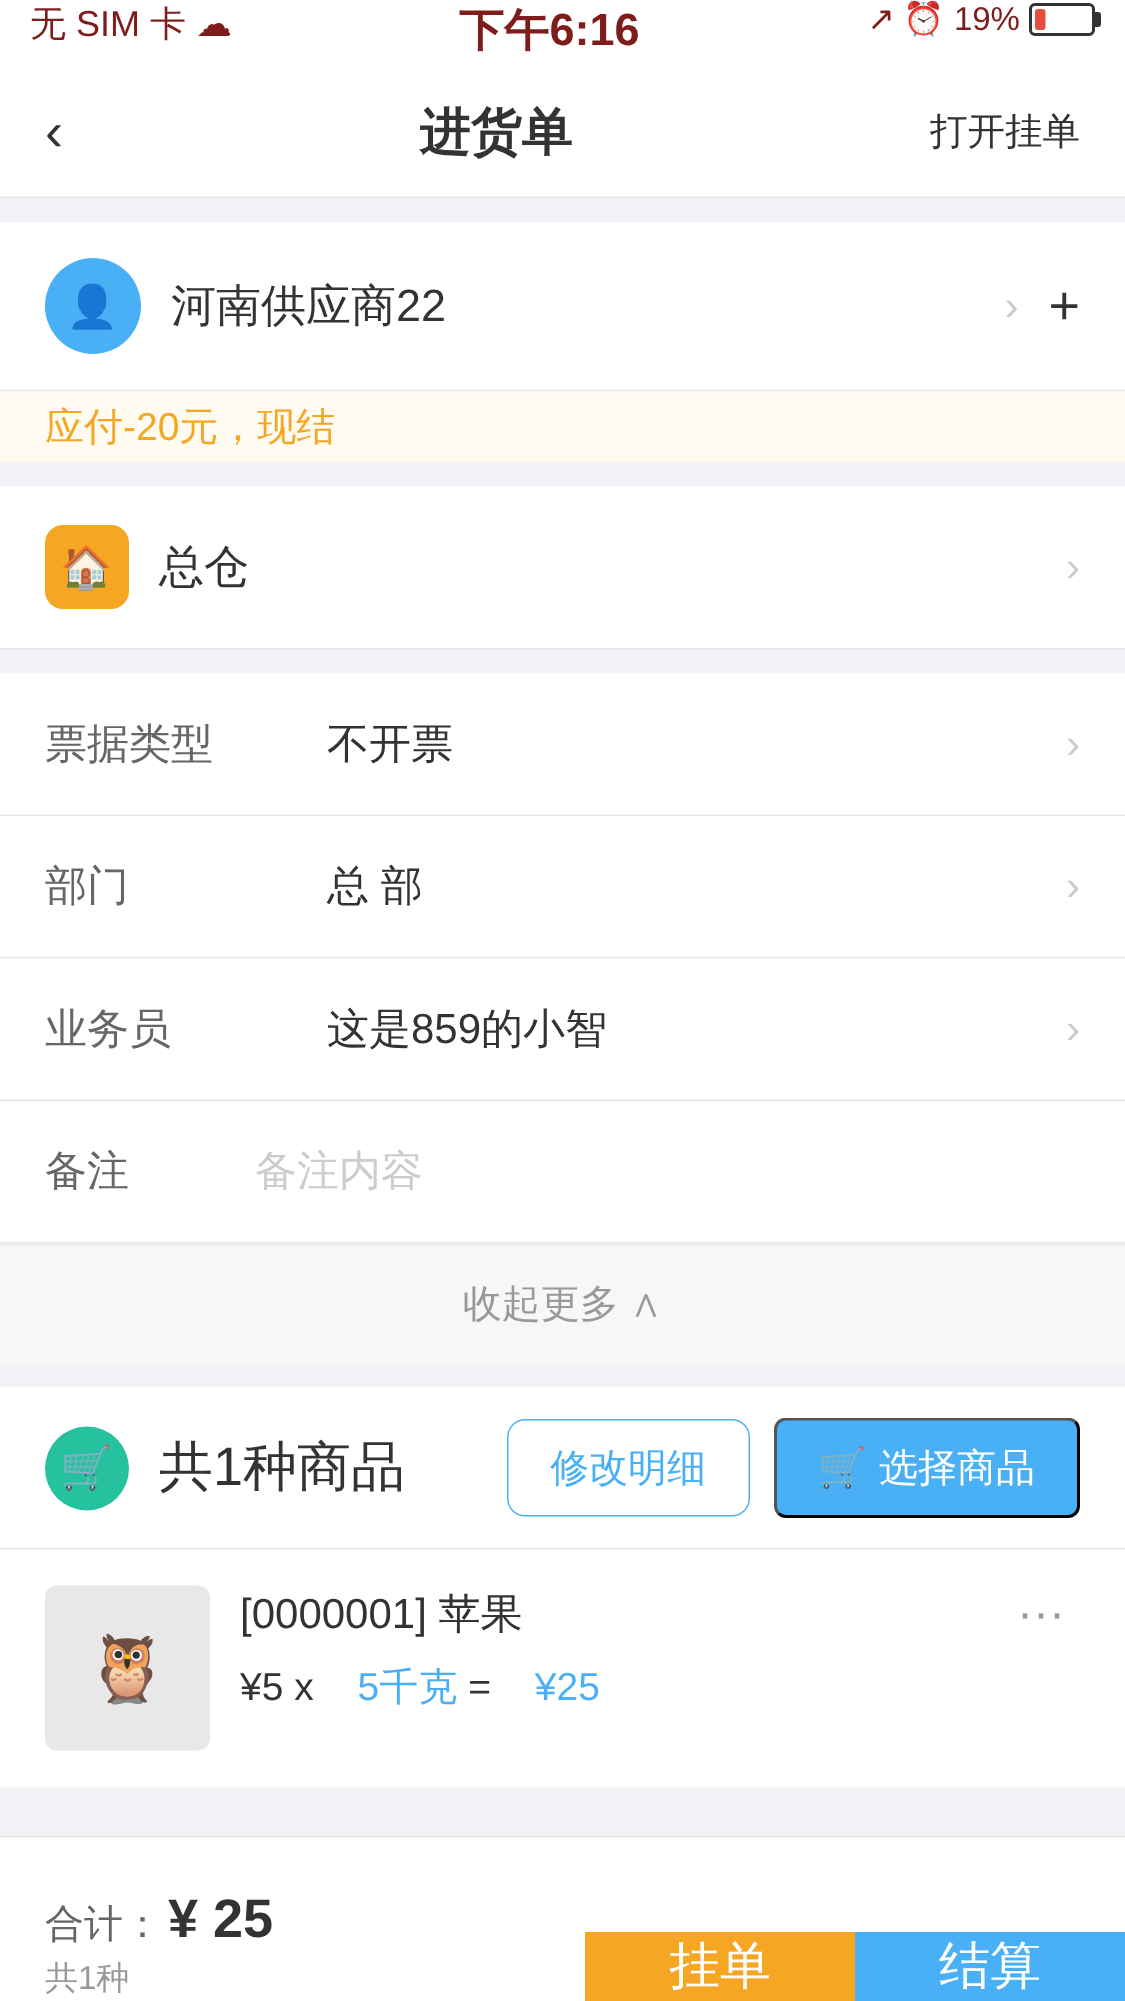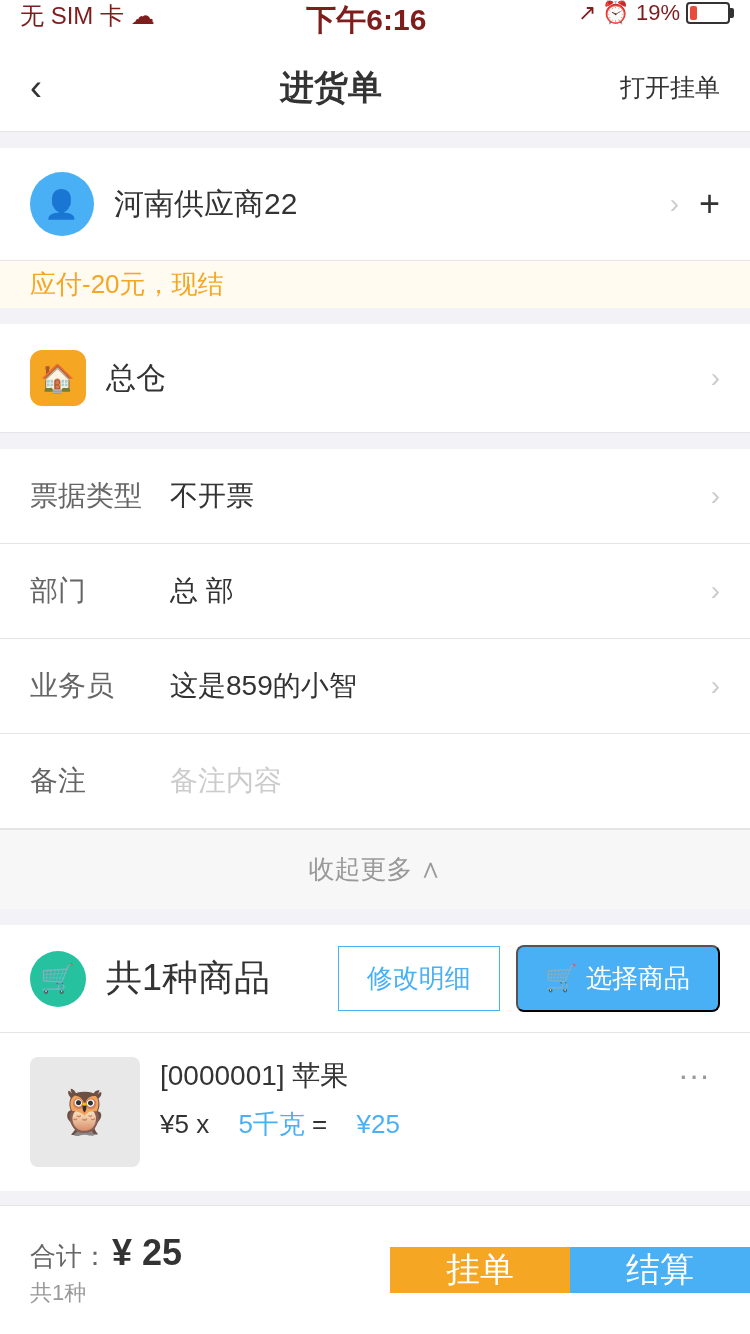--- a/index.html
+++ b/index.html
@@ -105,20 +105,21 @@
     .form-key {
       font-size: 28px;
       color: #666;
       width: 140px;
       flex-shrink: 0;
     }
     .form-val {
       flex: 1;
       font-size: 28px;
       color: #333;
+      margin-left: 48px;
     }
     .form-placeholder {
       flex: 1;
       font-size: 28px;
       color: #ccc;
     }
 
     
     .collapse-bar {
       background: #f7f7f7;
@@ -136,21 +137,21 @@
       align-items: center;
       padding: 20px 30px;
       background: #fff;
     }
     .product-cart-icon {
       width: 56px; height: 56px; border-radius: 50%; background: #26c2a0;
       display: flex; align-items: center; justify-content: center; color: #fff; font-size: 28px; margin-right: 20px; flex-shrink: 0;
     }
     .product-count { flex: 1; font-size: 36px; color: #333; }
     .btn-outline {
-      border: 1px solid #4ab0f5; border-radius: 0; padding: 14px 28px;
+      border: 1px solid #4ab0f5; border-radius: 12px; padding: 14px 28px;
       font-size: 26px; color: #4ab0f5; background: #fff; cursor: pointer; margin-right: 16px;
     }
     .btn-solid {
       border-radius: 8px; padding: 14px 28px;
       font-size: 26px; color: #fff; background: #4ab0f5; cursor: pointer;
       display: flex; align-items: center; gap: 8px;
     }
 
     
     .product-item {
@@ -169,23 +170,23 @@
     .product-name { font-size: 28px; color: #333; margin-bottom: 12px; }
     .product-price { font-size: 26px; color: #333; }
     .product-price .highlight { color: #4ab0f5; margin-left: 22px; }
     .product-more { font-size: 32px; color: #999; cursor: pointer; padding: 0 10px; }
 
     
     .bottom-bar {
       position: fixed;
       bottom: 0; left: 0;
       width: 750px;
-      height: 129px;
-      display: flex;
-      align-items: center;
+      height: 110px;
+      display: flex;
+      align-items: flex-end;
       background: #fff;
       border-top: 1px solid #e5e5e5;
     }
     .bottom-total {
       flex: 1;
       display: flex;
       flex-direction: column;
       justify-content: center;
       padding-left: 30px;
     }

